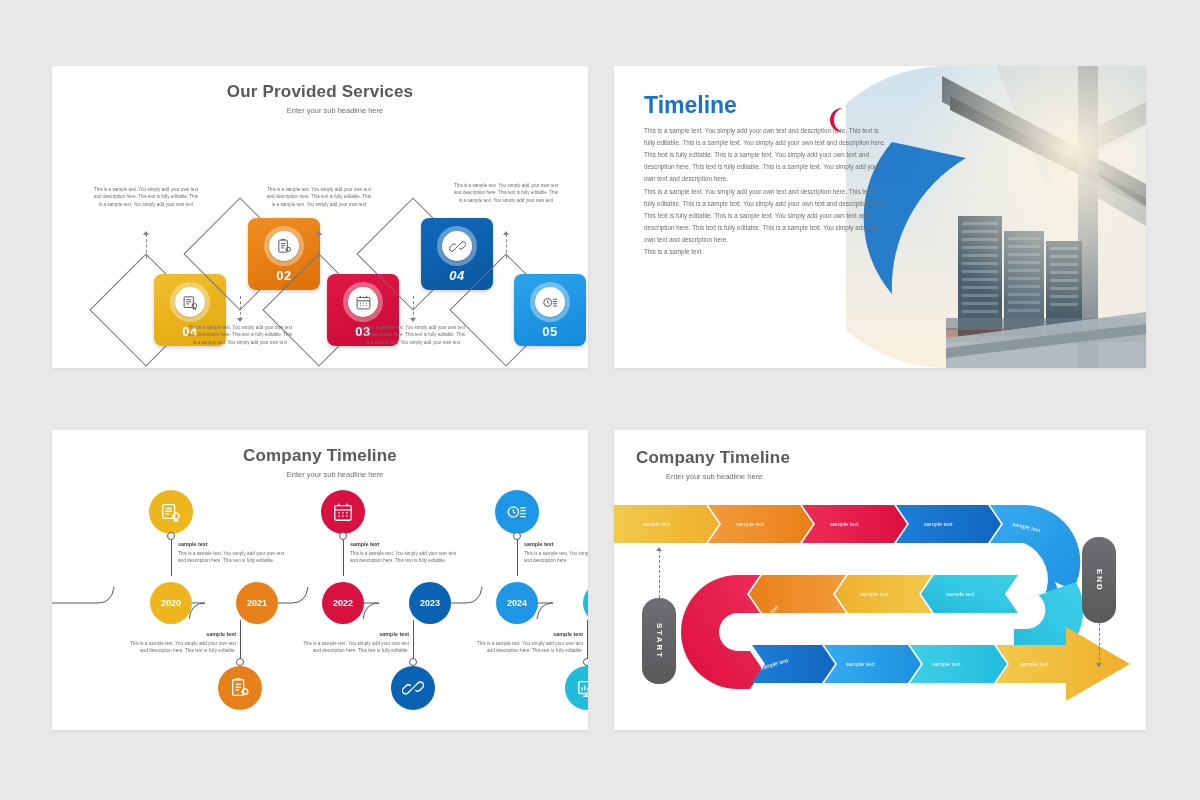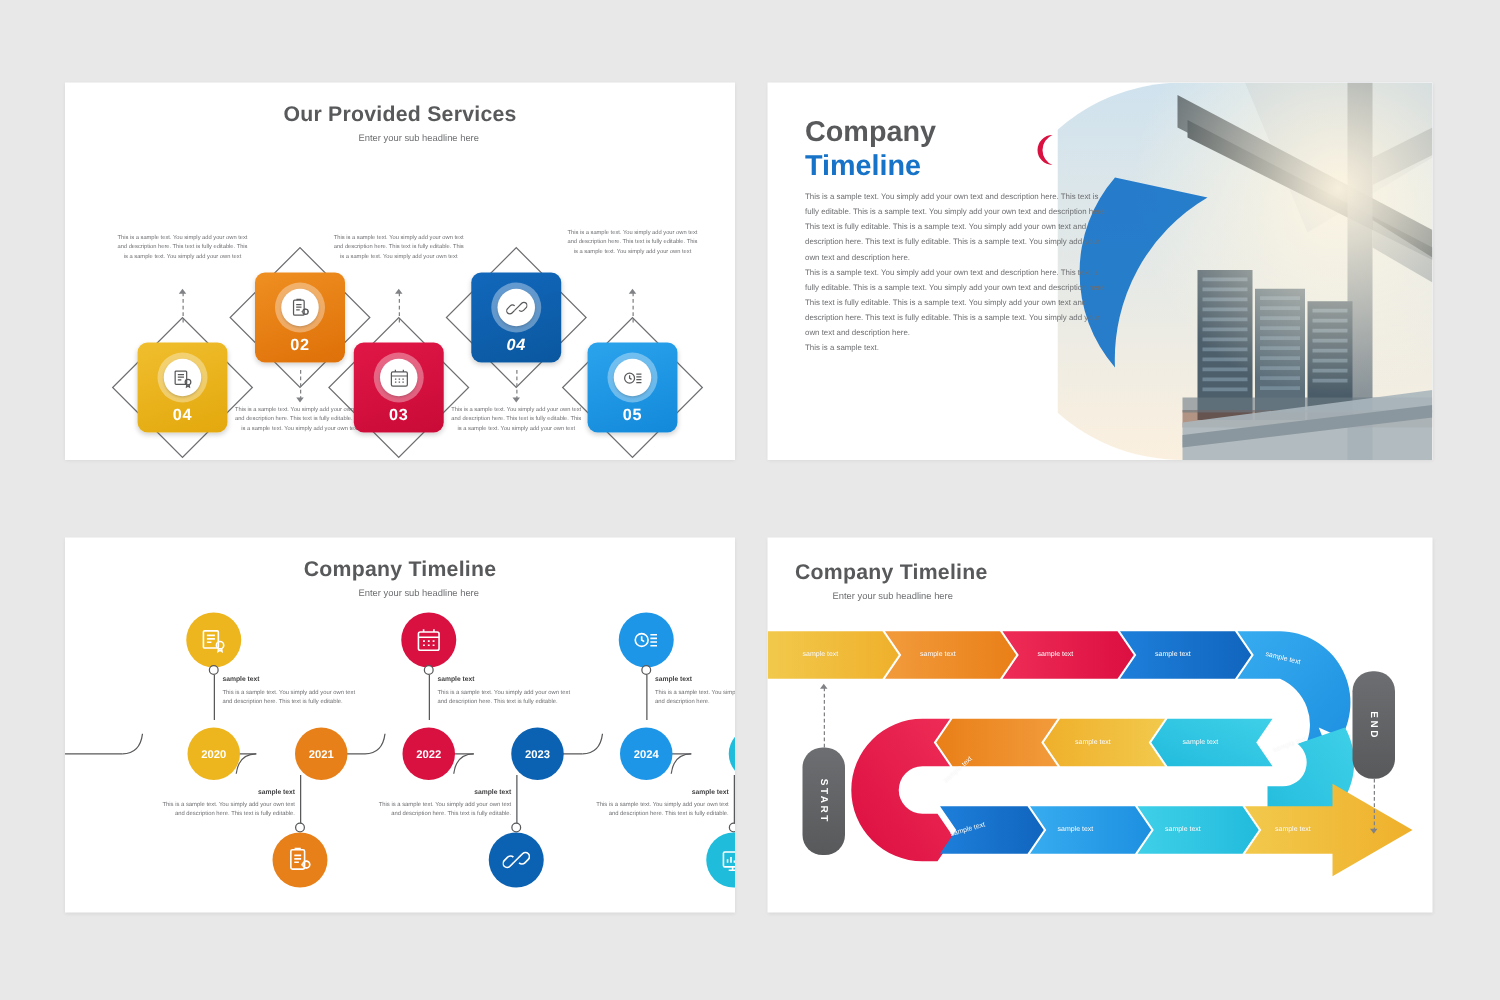--- a/index.html
+++ b/index.html
@@ -38,21 +38,21 @@
   .chev-area { position: absolute; left: 0; top: 52px; width: 536px; height: 250px; }
   .diamond {
     position: absolute; width: 80px; height: 80px;
     border: 1px solid #6d6e71; transform: rotate(45deg);
     background: transparent;
   }
   .card {
     position: absolute; width: 72px; height: 72px; border-radius: 8px;
     box-shadow: 0 2px 4px rgba(0,0,0,.18);
     display: flex; flex-direction: column; align-items: center;
-    justify-content: flex-end; padding-bottom: 7px;
+    justify-content: flex-end; padding-bottom: 7px; margin-left: 44px;
   }
   .card .num {
     color: #fff; font-size: 13px; font-weight: bold; letter-spacing: .5px;
   }
   .bubble {
     position: absolute; left: 50%; top: 8px; transform: translateX(-50%);
     width: 40px; height: 40px; border-radius: 50%;
     background: rgba(255,255,255,.35);
     display: flex; align-items: center; justify-content: center;
   }
@@ -303,21 +303,20 @@
 
         <path d="M140 2 A149 149 0 0 0 140 300 A133 133 0 0 1 140 2 Z" fill="#1673c8"></path>
 
         <path d="M150 18 A133 133 0 0 0 150 284 A117 117 0 0 1 150 18 Z" fill="#EF8722"></path>
 
         <path d="M46 76 A116 116 0 0 0 46 228 A150 150 0 0 1 120 92 Z" fill="#1673c8" opacity=".92"></path>
       </svg>
     </div>
 
     <div class="body-wrap">
-      <div class="hero-title-1">Company</div>
       <div class="hero-title-2">Timeline</div>
       <div class="hero-para">
         <p>This is a sample text. You simply add your own text and description here. This text is fully editable. This is a sample text. You simply add your own text and description here. This text is fully editable.  This is a sample text. You simply add your own text and description here. This text is fully editable. This is a sample text. You simply add your own text and description here.</p>
         <p>This is a sample text. You simply add your own text and description here. This text is fully editable. This is a sample text. You simply add your own text and description here. This text is fully editable.  This is a sample text. You simply add your own text and description here. This text is fully editable. This is a sample text. You simply add your own text and description here.</p>
         <p>This is a sample text.</p>
       </div>
     </div>
 
     <svg style="position:absolute;left:208px;top:40px;" width="24" height="28">
       <path d="M20 2 A13 13 0 0 0 20 26 A10 10 0 0 1 20 2 Z" fill="#D81140"></path>

